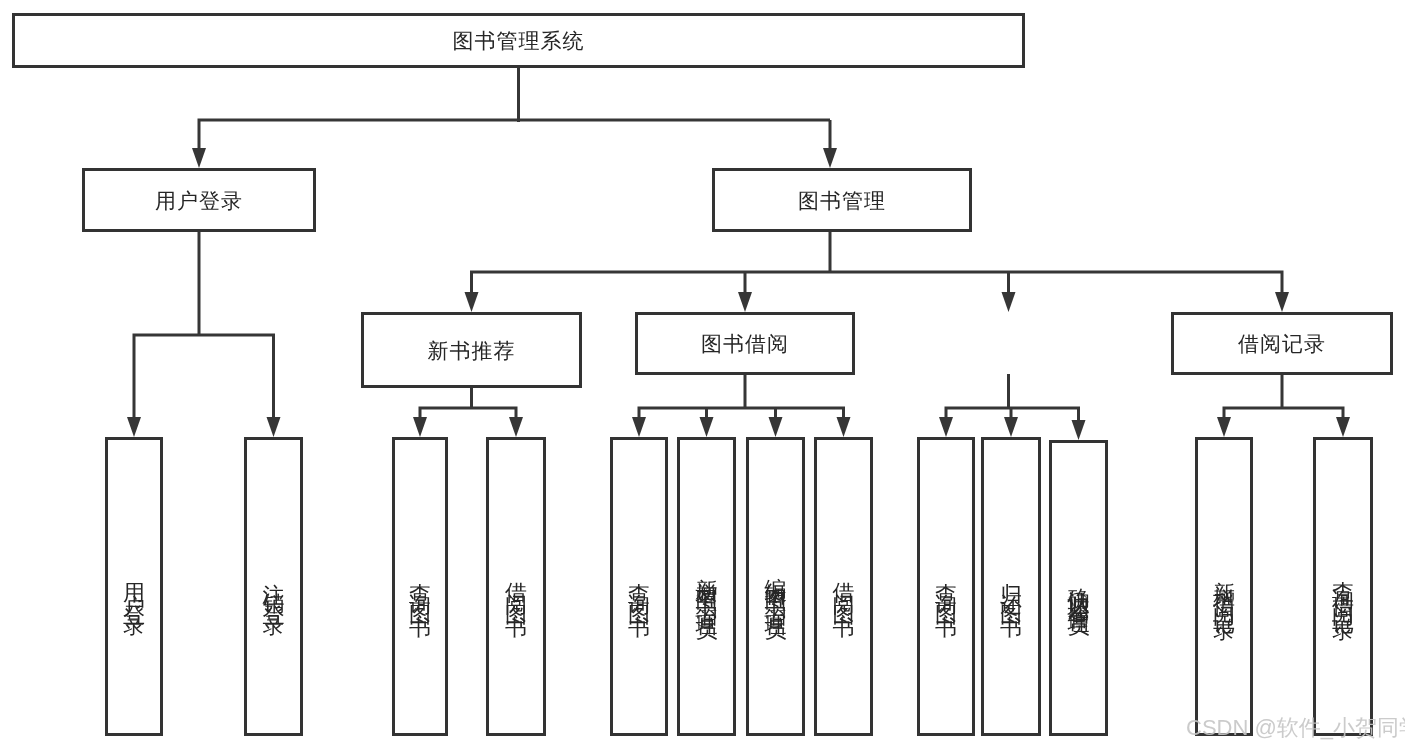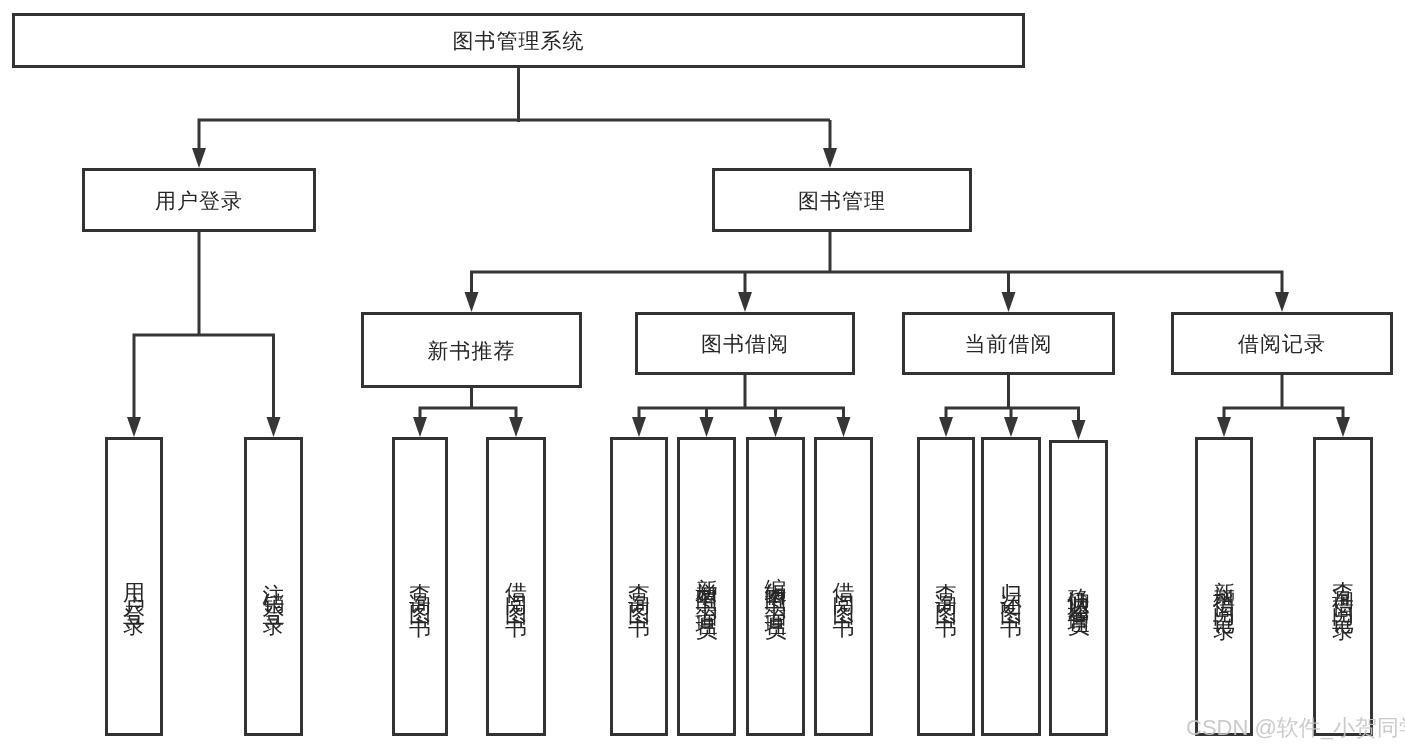--- a/index.html
+++ b/index.html
@@ -115,23 +115,20 @@
   <div class="box" style="left:712px; top:168px; width:260px; height:64px;">
     <span class="hlabel">图书管理</span>
   </div>
 
   <div class="box" style="left:361px; top:312px; width:221px; height:76px;text-align:right;">
     <span class="hlabel">新书推荐</span>
   </div>
   <div class="box" style="left:635px; top:312px; width:220px; height:63px;">
     <span class="hlabel">图书借阅</span>
   </div>
-  <div class="box" style="left:902px; top:312px; width:213px; height:63px;">
-    <span class="hlabel">当前借阅</span>
-  </div>
   <div class="box" style="left:1171px; top:312px; width:222px; height:63px;">
     <span class="hlabel">借阅记录</span>
   </div>
 
   <div class="box" style="left:105px; top:437px; width:58px; height:299px;">
     <span class="vtext">用户登录</span>
   </div>
   <div class="box" style="left:244px; top:437px; width:59px; height:299px;">
     <span class="vtext">注销登录</span>
   </div>

